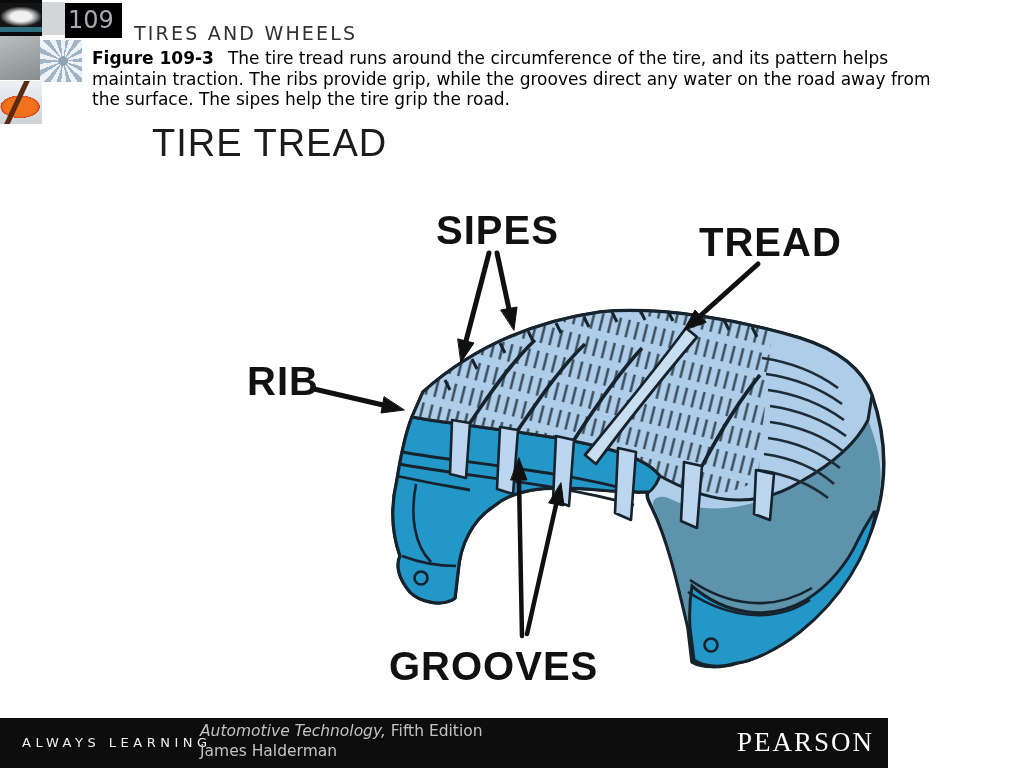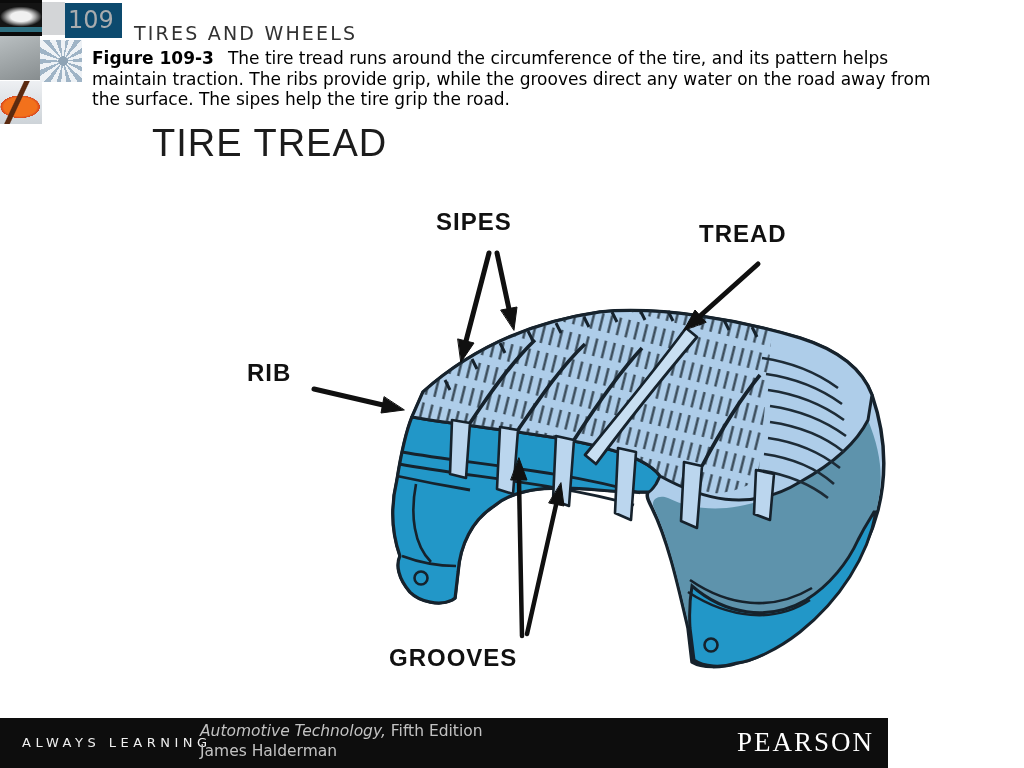--- a/index.html
+++ b/index.html
@@ -10,42 +10,42 @@
   .slide{position:relative;width:1024px;height:768px;background:#ffffff;overflow:hidden;
          font-family:"DejaVu Sans","Liberation Sans",sans-serif;}
   
   .thumb{position:absolute;}
   .thumb-car-front{left:0;top:0;width:42px;height:36px;background:
       linear-gradient(#0b0b0b 0 8%, transparent 8%),
       linear-gradient(to bottom, rgba(0,0,0,0) 0 74%, #2e6f80 74% 88%, #0a0a0a 88%),
       radial-gradient(ellipse 64% 36% at 50% 46%, #f0f0f0 0 38%, #9a9a9a 55%, #141414 78%),
       #0b0b0b;}
   .thumb-gray-sq{left:42px;top:2px;width:23px;height:33px;background:#d3d5d7;}
-  .page-badge{position:absolute;left:65px;top:3px;width:57px;height:35px;background:#0c4a6e;
+  .page-badge{position:absolute;left:65px;top:3px;width:57px;height:35px;background:#000000;
       color:#a9acae;font-size:24px;line-height:35px;padding-left:3px;box-sizing:border-box;}
   .thumb-gray2{left:0;top:36px;width:40px;height:44px;background:linear-gradient(160deg,#b9bfc1,#878d8f);}
   .thumb-wheel{left:40px;top:40px;width:42px;height:42px;background:
       radial-gradient(circle at 55% 50%, #8ea3b5 0 15%, rgba(0,0,0,0) 16%),
       repeating-conic-gradient(from 15deg at 55% 50%, #eef2f6 0 14deg, #9fb4c6 14deg 26deg);}
   .thumb-orange-car{left:0;top:81px;width:42px;height:43px;background:
       linear-gradient(115deg, rgba(0,0,0,0) 38%, #5a2a10 40% 47%, rgba(0,0,0,0) 49%),
       radial-gradient(ellipse 75% 42% at 48% 60%, #f2711c 0 52%, #d7461e 62%, rgba(0,0,0,0) 63%),
       linear-gradient(180deg,#eef0f3,#cdd3d8);}
   
   .chapter-title{position:absolute;left:134px;top:22px;font-size:19px;letter-spacing:2.2px;
       color:#323232;}
   .caption{position:absolute;left:92px;top:48px;width:868px;font-size:17px;line-height:1.22;
       color:#000;}
   .caption b{margin-right:14px;}
   
   .figure-title{position:absolute;left:152px;top:122px;
       font-family:"Liberation Sans",sans-serif;font-weight:400;font-size:38px;
       letter-spacing:1px;color:#1c1c1c;}
   .dlabel{position:absolute;font-family:"Liberation Sans",sans-serif;font-weight:700;
-      font-size:24px;letter-spacing:1px;color:#111;}
+      font-size:40px;letter-spacing:1px;color:#111;}
   .lbl-sipes{left:436px;top:208px;}
   .lbl-tread{left:699px;top:220px;}
   .lbl-rib{left:247px;top:359px;}
   .lbl-grooves{left:389px;top:644px;}
   svg.art{position:absolute;left:0;top:0;width:1024px;height:768px;}
   
   .footer{position:absolute;left:0;bottom:0;width:888px;height:50px;background:var(--footer-bg);}
   .always{position:absolute;left:22px;top:17px;color:#efefef;font-size:13px;letter-spacing:4.5px;}
   .book{position:absolute;left:200px;top:4px;color:#c2c2c2;font-size:15.5px;line-height:1.28;}
   .brand{position:absolute;right:14px;top:9px;color:#ffffff;font-size:27px;letter-spacing:2px;

